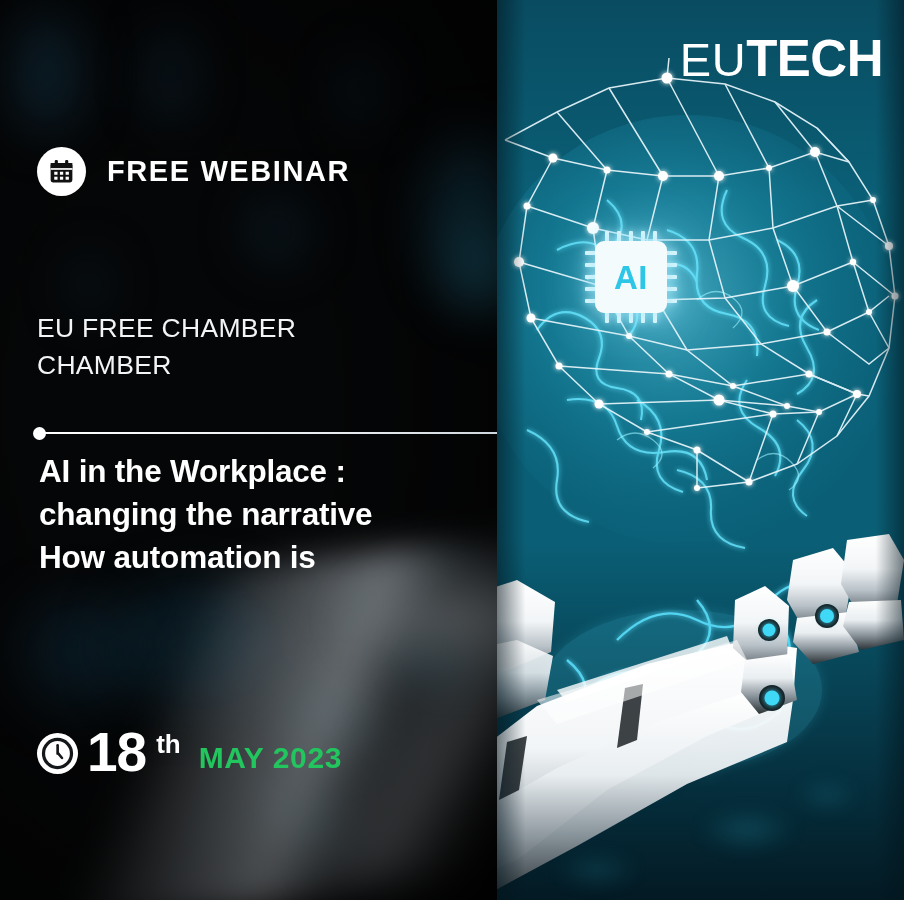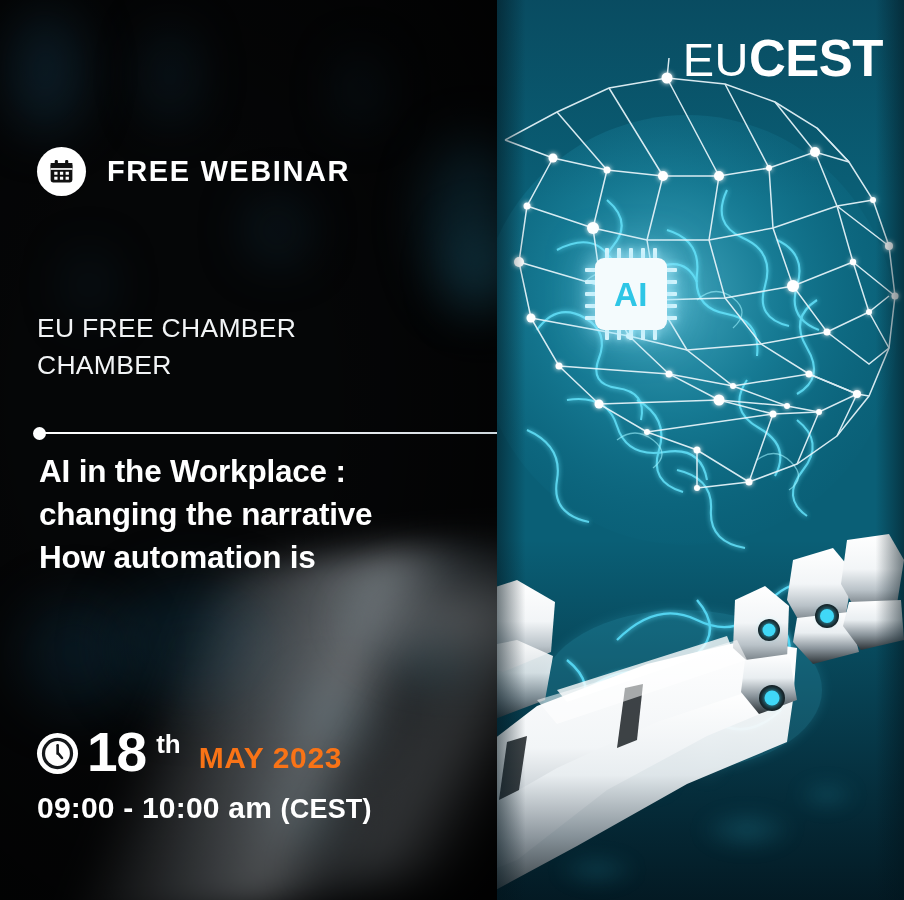--- a/index.html
+++ b/index.html
@@ -90,21 +90,21 @@
   }
   #day-number{
     color:#fff;font-size:55px;font-weight:bold;line-height:.92;
     font-family:"Liberation Sans",sans-serif;letter-spacing:-1px;
   }
   #day-suffix{
     color:#fff;font-size:26px;font-weight:bold;line-height:1;
     font-family:"Liberation Sans",sans-serif;align-self:flex-start;margin-top:4px;margin-left:1px;
   }
   #month-year{
-    color:#f97316;font-size:30px;font-weight:bold;letter-spacing:.6px;
+    color:#22c55e;font-size:30px;font-weight:bold;letter-spacing:.6px;
     font-family:"Liberation Sans",sans-serif;margin-left:9px;margin-bottom:3px;
   }
   #time-row{
     color:#fff;font-size:30px;font-weight:bold;letter-spacing:.2px;margin-top:13px;
     font-family:"Liberation Sans",sans-serif;white-space:nowrap;
   }
   #timezone{font-size:27px;}
 
   
   #right-panel{
@@ -134,21 +134,21 @@
   }
   #rp-edgeshade{
     position:absolute;inset:0;
     background:linear-gradient(90deg, rgba(2,20,28,.55) 0%, rgba(0,0,0,0) 7%, rgba(0,0,0,0) 93%, rgba(2,20,28,.55) 100%);
   }
 
   #brain-svg, #hand-svg{position:absolute;left:0;top:0;}
 
   
   #ai-chip{
-    position:absolute;left:88px;top:248px;width:92px;height:92px;z-index:7;
+    position:absolute;left:88px;top:231px;width:92px;height:92px;z-index:7;
   }
   #ai-chip-body{
     position:absolute;left:10px;top:10px;width:72px;height:72px;border-radius:9px;
     background:#f4fbfd;
     display:flex;align-items:center;justify-content:center;
     box-shadow:0 0 22px rgba(180,240,255,.85), 0 0 46px rgba(120,220,250,.55);
   }
   #ai-chip-label{
     color:#2ec6e6;font-size:33px;font-weight:bold;letter-spacing:.5px;
     font-family:"Liberation Sans",sans-serif;line-height:1;
@@ -232,24 +232,20 @@
             <svg width="41" height="41" viewBox="0 0 24 24" aria-hidden="true">
               <circle cx="12" cy="12" r="11.6" fill="#fff"></circle>
               <circle cx="12" cy="12" r="8.2" fill="none" stroke="#15181b" stroke-width="1.9"></circle>
               <rect x="11.3" y="6.4" width="1.55" height="6.4" rx=".7" fill="#15181b"></rect>
               <rect x="11.6" y="11.5" width="1.5" height="4.9" rx=".7" fill="#15181b" transform="rotate(-40 12 12)"></rect>
             </svg>
           </div>
           <div id="day-number">18</div>
           <div id="day-suffix">th</div>
           <div id="month-year">MAY 2023</div>
-        </div>
-        <div id="time-row">
-          <span>09:00 - 10:00 am</span>
-          <span id="timezone">(CEST)</span>
         </div>
       </div>
 
     </div>
   </div>
 
   <div id="right-panel">
     <div id="rp-sky"></div>
     <div id="rp-sky2"></div>
     <div id="rp-city"></div>
@@ -446,17 +442,17 @@
       <path d="M-30 596 L20 580 L58 602 L54 652 L6 672 L-30 660 Z" fill="url(#segG)"></path>
       <path d="M-30 650 L20 640 L56 656 L48 700 L-10 722 L-30 712 Z" fill="url(#segG2)" opacity=".9"></path>
 
       <path d="M40 700 L240 640 L250 660 L60 724 Z" fill="#ffffff" opacity=".55"></path>
       <path d="M60 690 L230 636 L234 646 L70 702 Z" fill="#ffffff" opacity=".8"></path>
     </svg>
 
     <div id="rp-edgeshade"></div>
 
     <div id="logo">
-      <span id="logo-eu">EU</span><span id="logo-tech">CEST</span>
+      <span id="logo-eu">EU</span><span id="logo-tech">TECH</span>
     </div>
   </div>
 
 </div>
 
 </body></html>

